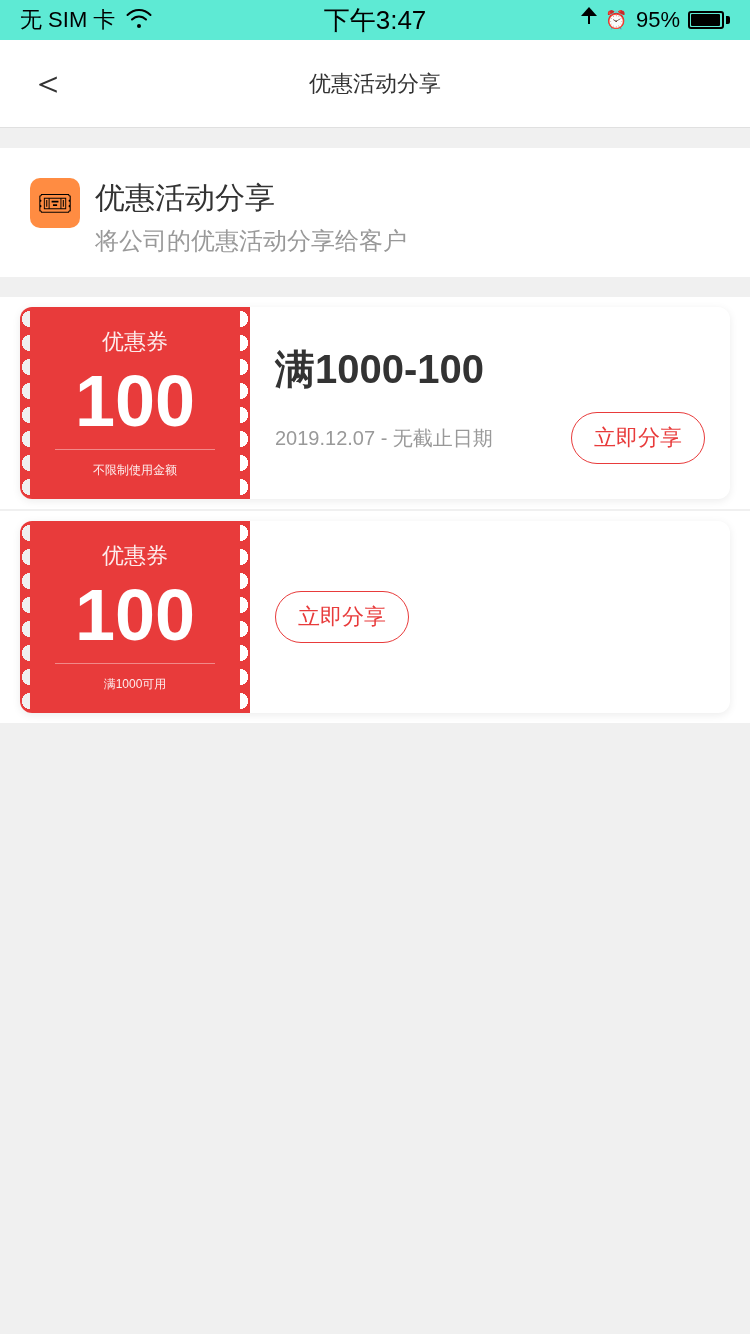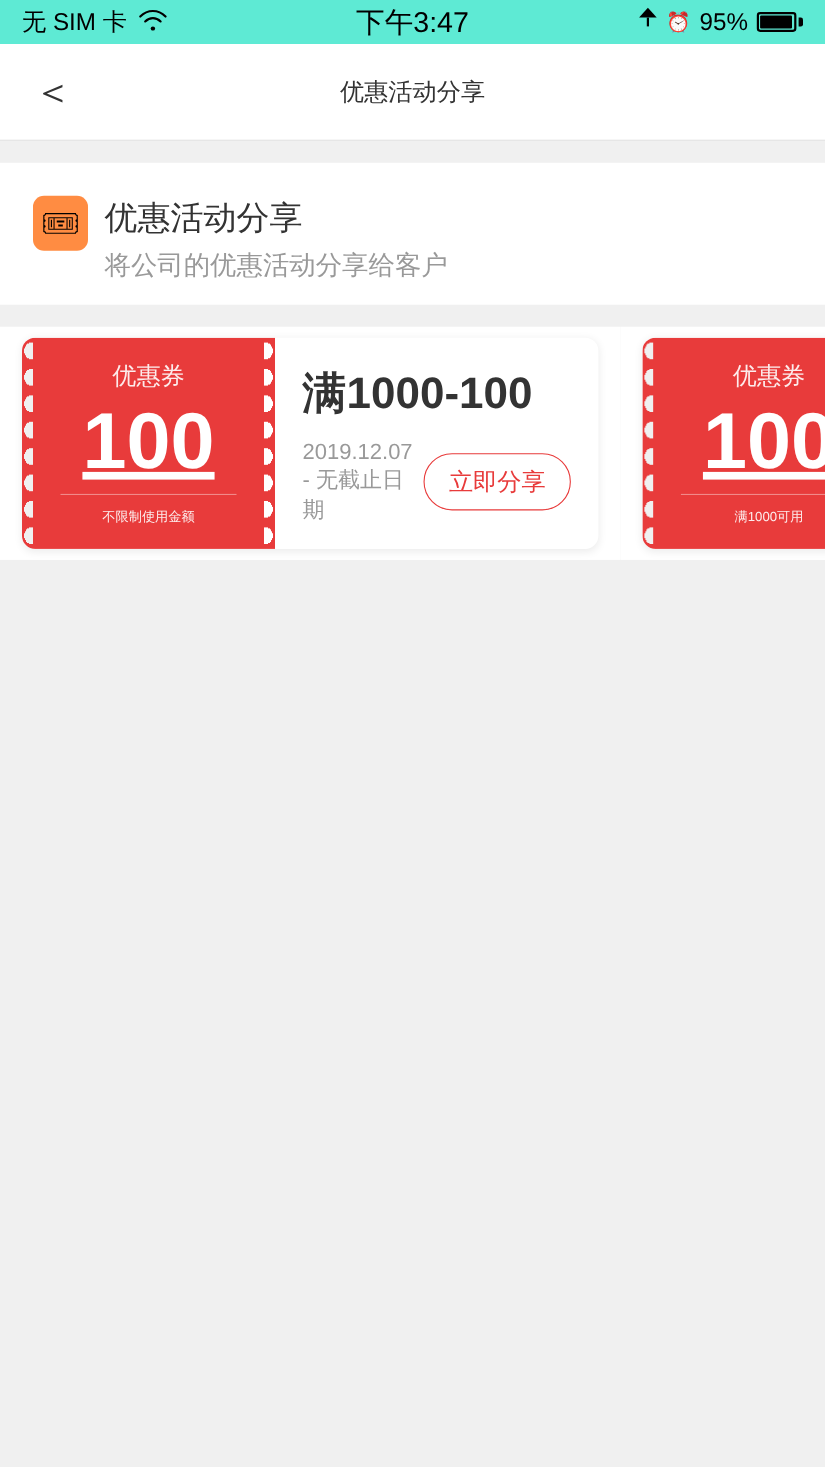--- a/index.html
+++ b/index.html
@@ -127,21 +127,21 @@
     }
     .section-subtitle {
       font-size: 24px;
       color: #999;
     }
 
     
     .coupon-list {
       padding: 20px 0;
       display: flex;
-      flex-direction: row;
+      flex-direction: column;
       gap: 0;
     }
 
     
     .coupon-card {
       background: #fff;
       margin: 0 0 2px 0;
       display: flex;
       align-items: stretch;
       overflow: visible;
@@ -201,21 +201,20 @@
       font-size: 22px;
       color: rgba(255,255,255,0.9);
       margin-bottom: 8px;
     }
     .coupon-amount {
       font-size: 72px;
       font-weight: 700;
       color: #fff;
       line-height: 1;
       margin-bottom: 12px;
-      text-decoration: underline;
     }
     .coupon-divider {
       width: 80%;
       height: 1px;
       background: rgba(255,255,255,0.4);
       margin-bottom: 12px;
     }
     .coupon-condition {
       font-size: 12px;
       color: rgba(255,255,255,0.9);

